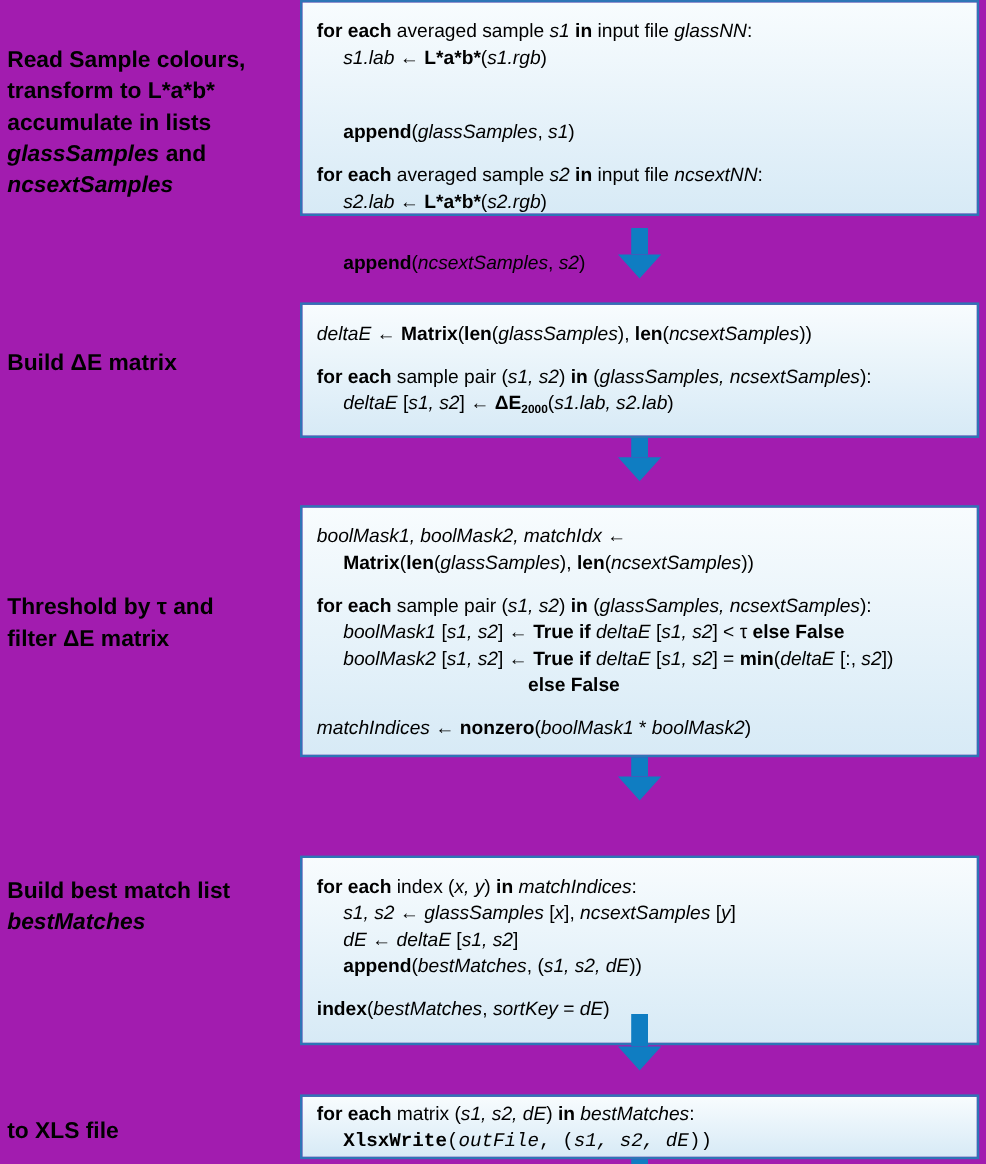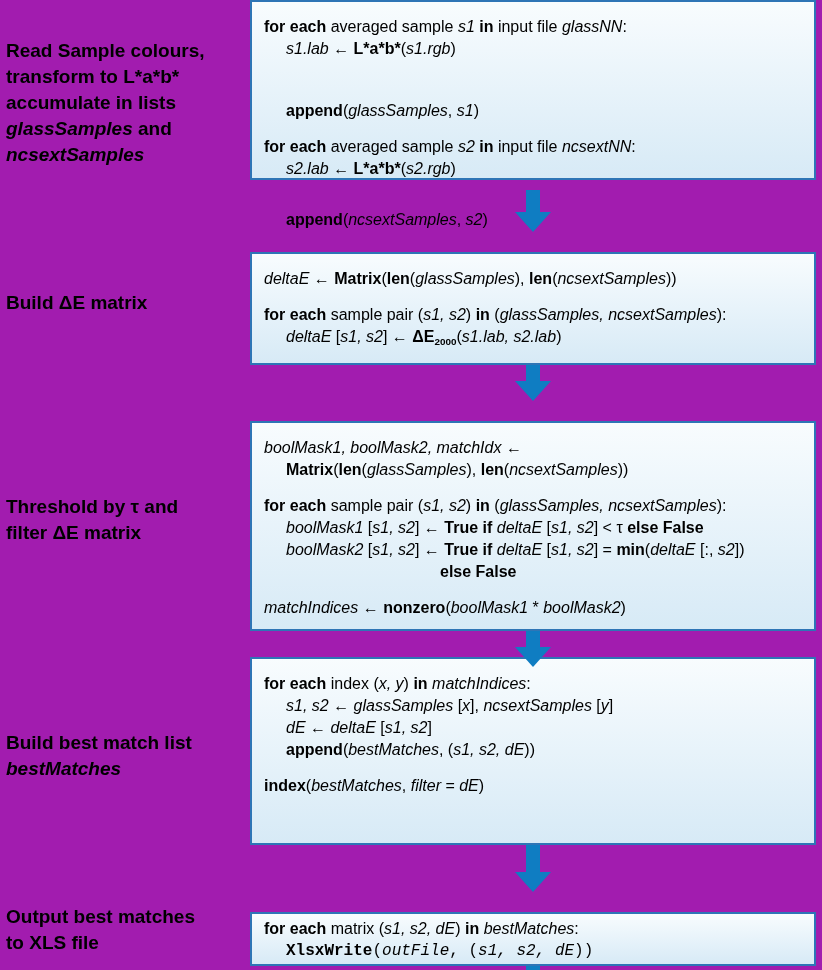--- a/index.html
+++ b/index.html
@@ -44,21 +44,21 @@
 </style>
 </head>
 <body>
 
 <div class="canvas">
 
   <div class="label" style="top:38px"><span class="b">Read Sample colours,</span><br><span class="b">transform to L*a*b*</span><br><span class="b">accumulate in lists</span><br><span class="b i">glassSamples</span><span class="b"> and</span><br><span class="b i">ncsextSamples</span></div>
   <div class="label" style="top:290px"><span class="b">Build ΔE matrix</span></div>
   <div class="label" style="top:494px"><span class="b">Threshold by τ and</span><br><span class="b">filter ΔE matrix</span></div>
   <div class="label" style="top:730px"><span class="b">Build best match list</span><br><span class="b i">bestMatches</span></div>
-  <div class="label" style="top:904px"><span class="b">Output best matches</span><br><span class="b">to XLS file</span></div>
+  <div class="label" style="top:904px"><br><span class="b">to XLS file</span></div>
 
   <div class="box" style="top:0;height:180px">
       <div class="code-line"><span class="b">for each</span><span> averaged sample </span><span class="i">s1</span><span> </span><span class="b">in</span><span> input file </span><span class="i">glassNN</span><span>:</span></div>
       <div class="code-line" style="padding-left: 22px;"><span class="i">s1.lab</span><span> ← </span><span class="b">L*a*b*</span><span>(</span><span class="i">s1.rgb</span><span>)</span></div>
       <div class="code-line" style="padding-left: 22px; margin-top: 40px;"><span class="b">append</span><span>(</span><span class="i">glassSamples</span><span>, </span><span class="i">s1</span><span>)</span></div>
       <div class="code-line blank"></div>
       <div class="code-line"><span class="b">for each</span><span> averaged sample </span><span class="i">s2</span><span> </span><span class="b">in</span><span> input file </span><span class="i">ncsextNN</span><span>:</span></div>
       <div class="code-line" style="padding-left: 22px;"><span class="i">s2.lab</span><span> ← </span><span class="b">L*a*b*</span><span>(</span><span class="i">s2.rgb</span><span>)</span></div>
       <div class="code-line" style="padding-left: 22px; margin-top: 29px;"><span class="b">append</span><span>(</span><span class="i">ncsextSamples</span><span>, </span><span class="i">s2</span><span>)</span></div>
     </div>
@@ -72,27 +72,27 @@
       <div class="code-line"><span class="i">boolMask1, boolMask2, matchIdx</span><span> ←</span></div>
       <div class="code-line" style="padding-left: 22px;"><span class="b">Matrix</span><span>(</span><span class="b">len</span><span>(</span><span class="i">glassSamples</span><span>), </span><span class="b">len</span><span>(</span><span class="i">ncsextSamples</span><span>))</span></div>
       <div class="code-line blank"></div>
       <div class="code-line"><span class="b">for each</span><span> sample pair (</span><span class="i">s1, s2</span><span>) </span><span class="b">in</span><span> (</span><span class="i">glassSamples, ncsextSamples</span><span>):</span></div>
       <div class="code-line" style="padding-left: 22px;"><span class="i">boolMask1</span><span> [</span><span class="i">s1, s2</span><span>] ← </span><span class="b">True if </span><span class="i">deltaE</span><span> [</span><span class="i">s1, s2</span><span>] &lt; τ </span><span class="b">else False</span></div>
       <div class="code-line" style="padding-left: 22px;"><span class="i">boolMask2</span><span> [</span><span class="i">s1, s2</span><span>] ← </span><span class="b">True if </span><span class="i">deltaE</span><span> [</span><span class="i">s1, s2</span><span>] = </span><span class="b">min</span><span>(</span><span class="i">deltaE</span><span> [:, </span><span class="i">s2</span><span>])</span></div>
       <div class="code-line" style="padding-left: 176px;"><span class="b">else False</span></div>
       <div class="code-line blank"></div>
       <div class="code-line"><span class="i">matchIndices</span><span> ← </span><span class="b">nonzero</span><span>(</span><span class="i">boolMask1</span><span> * </span><span class="i">boolMask2</span><span>)</span></div>
     </div>
-  <div class="box" style="top:657px;height:188px">
+  <div class="box" style="top:713px;height:158px">
       <div class="code-line"><span class="b">for each</span><span> index (</span><span class="i">x, y</span><span>) </span><span class="b">in</span><span> </span><span class="i">matchIndices</span><span>:</span></div>
       <div class="code-line" style="padding-left: 22px;"><span class="i">s1, s2</span><span> ← </span><span class="i">glassSamples</span><span> [</span><span class="i">x</span><span>], </span><span class="i">ncsextSamples</span><span> [</span><span class="i">y</span><span>]</span></div>
       <div class="code-line" style="padding-left: 22px;"><span class="i">dE</span><span> ← </span><span class="i">deltaE</span><span> [</span><span class="i">s1, s2</span><span>]</span></div>
       <div class="code-line" style="padding-left: 22px;"><span class="b">append</span><span>(</span><span class="i">bestMatches</span><span>, (</span><span class="i">s1, s2, dE</span><span>))</span></div>
       <div class="code-line blank"></div>
-      <div class="code-line"><span class="b">index</span><span>(</span><span class="i">bestMatches</span><span>, </span><span class="i">filter</span><span> = </span><span class="i">dE</span><span>)</span></div>
+      <div class="code-line"><span class="b">index</span><span>(</span><span class="i">bestMatches</span><span>, </span><span class="i">sortKey</span><span> = </span><span class="i">dE</span><span>)</span></div>
     </div>
   <div class="box" style="top:912px;height:54px;padding-top:4px;padding-bottom:4px">
       <div class="code-line"><span class="b">for each</span><span> matrix (</span><span class="i">s1, s2, dE</span><span>) </span><span class="b">in</span><span> </span><span class="i">bestMatches</span><span>:</span></div>
       <div class="code-line" style="padding-left: 22px; font-family: Liberation Mono, monospace;"><span class="b">XlsxWrite</span><span>(</span><span class="i">outFile</span><span>, (</span><span class="i">s1, s2, dE</span><span>))</span></div>
     </div>
 
   <div class="arrow" style="top:190px;height:62px">
     <div class="shaft"></div>
     <div class="head"></div>
   </div>

